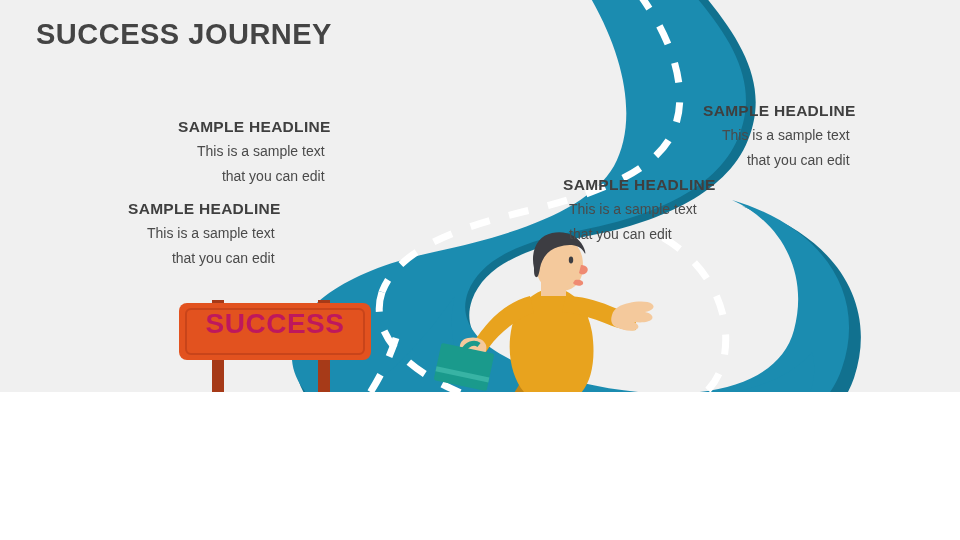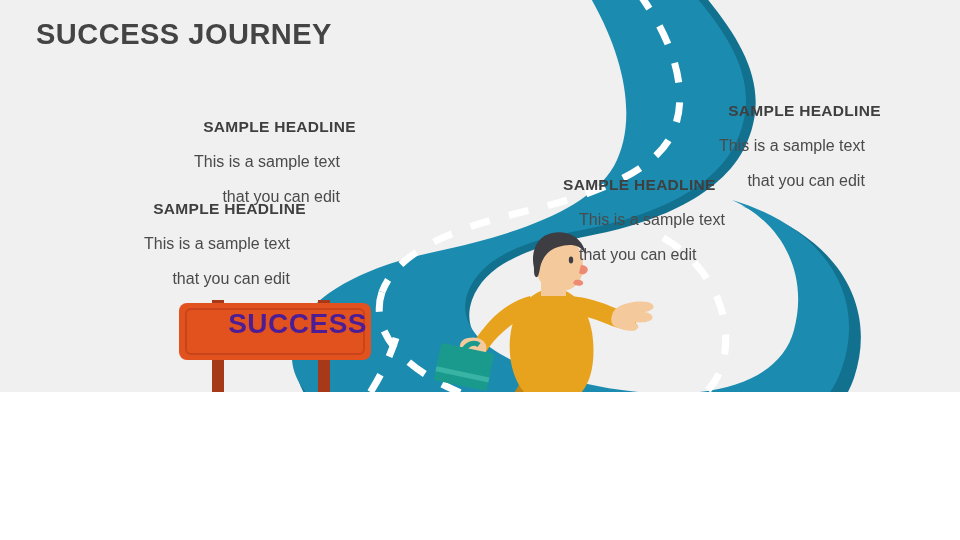--- a/index.html
+++ b/index.html
@@ -27,27 +27,28 @@
     z-index: 5;
   }
   .txt-block .headline {
     font-family: "Liberation Sans", sans-serif;
     font-weight: bold;
     font-size: 15.5px;
     letter-spacing: 0.3px;
     color: #3f3f3f;
     margin: 0 0 3px 0;
     white-space: nowrap;
+    text-align: center;
   }
   .txt-block .body {
     font-family: "Liberation Sans", sans-serif;
-    font-size: 16px;
+    font-size: 14px;
     line-height: 19px;
     color: #4a4a4a;
-    margin: 16px;
+    margin: 6px;
     white-space: nowrap;
   }
   .align-right { text-align: right; }
   .align-left  { text-align: left; }
 
   #block-1 { left: 178px; top: 118px; }
   #block-2 { left: 128px; top: 200px; }
   #block-3 { left: 563px; top: 176px; }
   #block-4 { left: 703px; top: 102px; }
 
@@ -62,26 +63,26 @@
     letter-spacing: 0.5px;
     color: #444444;
     z-index: 6;
     white-space: nowrap;
   }
   #success-sign-label {
     position: absolute;
     left: 183px;
     top: 308px;
     width: 184px;
-    text-align: right;
+    text-align: center;
     font-family: "Liberation Sans", sans-serif;
     font-weight: bold;
     font-size: 28px;
     letter-spacing: 0.5px;
-    color: #4c1d95;
+    color: #be185d;
     z-index: 7;
     pointer-events: none;
   }
 </style>
 </head>
 <body>
 
 <div id="slide">
 
   <svg id="art" viewBox="0 0 960 540" xmlns="http://www.w3.org/2000/svg">

